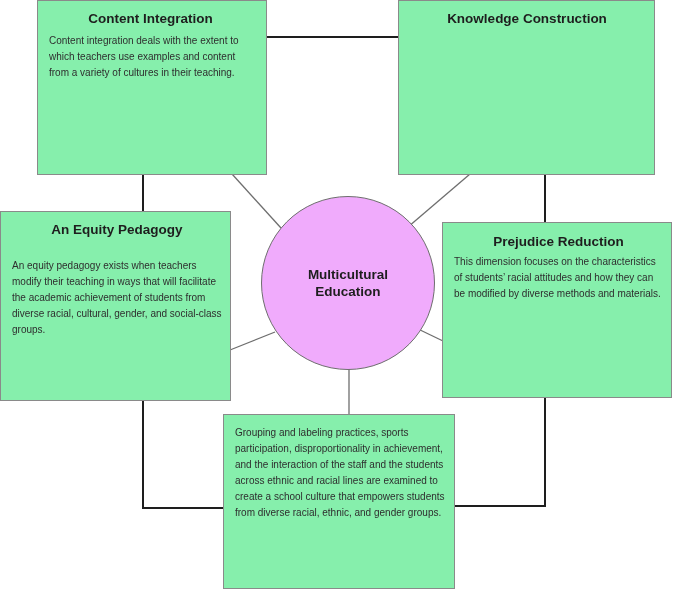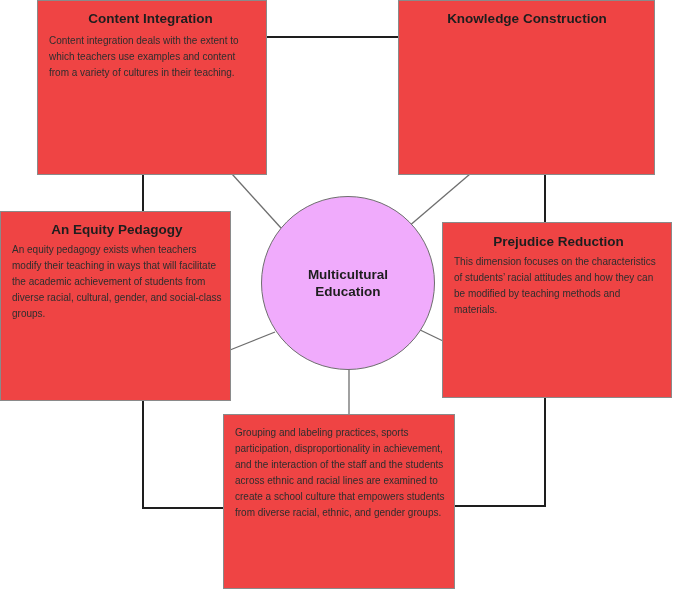--- a/index.html
+++ b/index.html
@@ -1,29 +1,29 @@
 <!DOCTYPE html>
 <html><head>
   <meta charset="utf-8">
   <style>
     html, body { margin: 0; padding: 0; background: #ffffff; }
     body { width: 700px; height: 589px; position: relative; overflow: hidden;
            font-family: "Liberation Sans", sans-serif; color: #2a2a2a; }
     svg.wires { position: absolute; left: 0; top: 0; width: 700px; height: 589px; }
-    .box { position: absolute; box-sizing: border-box; background: #ef4444;
+    .box { position: absolute; box-sizing: border-box; background: #86efac;
            border: 1.5px solid #8a8a8a; }
     .box h3 { margin: 0; font-size: 13.5px; font-weight: bold; text-align: center;
               color: #1e1e1e; }
     .box p { margin: 0; font-size: 10px; line-height: 16px; color: #2e2e2e; }
     #b-content { left: 37px; top: 0px; width: 230px; height: 175px; padding: 10px 14px 0 11px; }
     #b-content h3 { margin-bottom: 7px; }
     #b-knowledge { left: 398px; top: 0px; width: 257px; height: 175px; padding: 10px 10px 0 11px; }
     #b-knowledge h3 { margin-bottom: 7px; }
     #b-equity { left: 0px; top: 211px; width: 231px; height: 190px; padding: 10px 8px 0 11px; }
-    #b-equity h3 { margin-bottom: 5px; }
+    #b-equity h3 { margin-bottom: 21px; }
     #b-prejudice { left: 442px; top: 222px; width: 230px; height: 176px; padding: 11px 8px 0 11px; }
     #b-prejudice h3 { margin-bottom: 5px; }
     #b-empower { left: 223px; top: 414px; width: 232px; height: 175px; padding: 10px 6px 0 11px; }
     #b-empower h3 { margin-bottom: 7px; }
     .hub { position: absolute; left: 261px; top: 196px; width: 174px; height: 174px;
            box-sizing: border-box; border: 1.5px solid #6e6e6e; border-radius: 50%;
            background: #f0abfc; display: flex; align-items: center; justify-content: center;
            flex-direction: column; }
     .hub span { display: block; font-size: 13.5px; font-weight: bold; line-height: 17px;
                 text-align: center; color: #1e1e1e; }
@@ -55,21 +55,21 @@
   <h3>Knowledge Construction</h3>
 </div>
 
 <div class="box" id="b-equity">
   <h3>An Equity Pedagogy</h3>
   <p>An equity pedagogy exists when teachers modify their teaching in ways that will facilitate the academic achievement of students from diverse racial, cultural, gender, and social-class groups.</p>
 </div>
 
 <div class="box" id="b-prejudice">
   <h3>Prejudice Reduction</h3>
-  <p>This dimension focuses on the characteristics of students’ racial attitudes and how they can be modified by teaching methods and materials.</p>
+  <p>This dimension focuses on the characteristics of students’ racial attitudes and how they can be modified by diverse methods and materials.</p>
 </div>
 
 <div class="box" id="b-empower">
   <p>Grouping and labeling practices, sports participation, disproportionality in achievement, and the interaction of the staff and the students across ethnic and racial lines are examined to create a school culture that empowers students from diverse racial, ethnic, and gender groups.</p>
 </div>
 
 <div class="hub">
   <span>Multicultural</span>
   <span>Education</span>
 </div>

